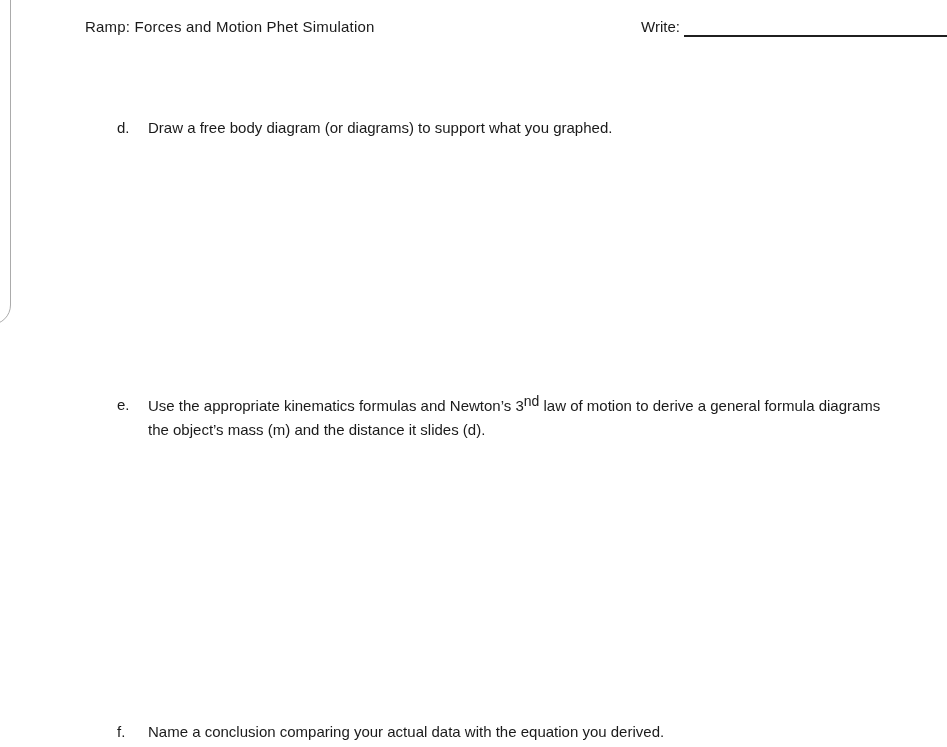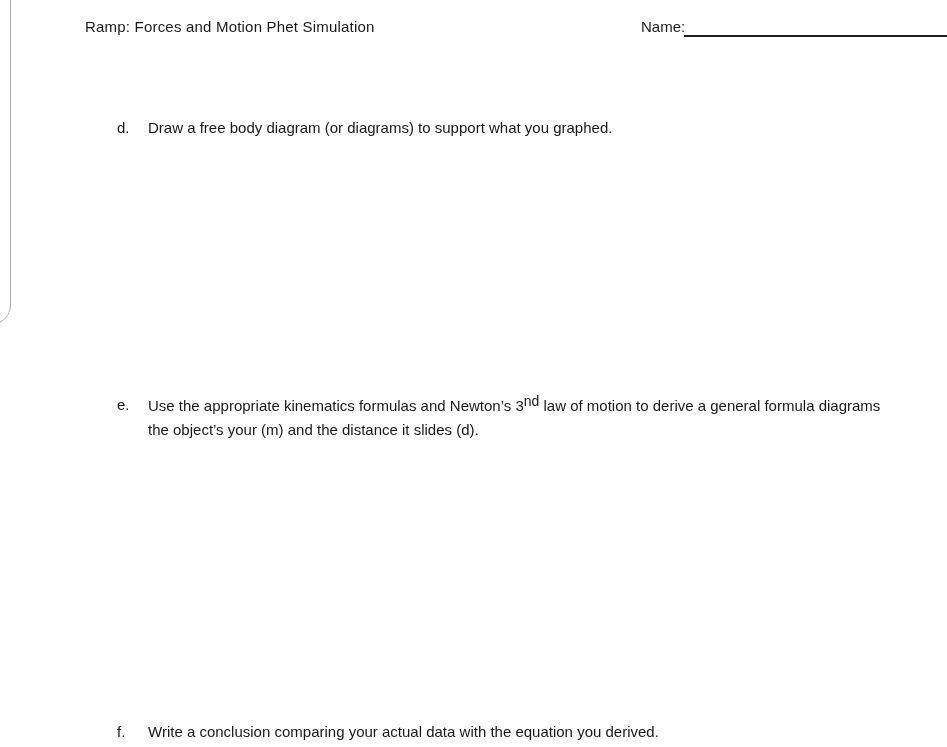--- a/index.html
+++ b/index.html
@@ -91,37 +91,37 @@
 </style>
 </head>
 <body>
 
 <div class="screen">
 
   <div class="panel-edge"></div>
 
   <div class="doc-title">Ramp: Forces and Motion Phet Simulation</div>
 
-  <div class="name-label">Name:</div>
+  <div class="name-label">Write:</div>
 
   <div class="name-line"></div>
 
   <div class="question" id="q-d">
     <span class="q-letter">d.</span>
     <span class="q-text">Draw a free body diagram (or diagrams) to support what you graphed.</span>
   </div>
 
   <div class="question" id="q-e">
     <span class="q-letter">e.</span>
     <div class="q-multiline">
       <div class="q-line">
         <span>Use the appropriate kinematics formulas and Newton’s 3</span><sup class="q-sup">nd</sup><span> law of motion to derive a general formula diagrams</span>
       </div>
-      <div class="q-line">the object’s your (m) and the distance it slides (d).</div>
+      <div class="q-line">the object’s mass (m) and the distance it slides (d).</div>
     </div>
   </div>
 
   <div class="question" id="q-f">
     <span class="q-letter">f.</span>
-    <span class="q-text">Write a conclusion comparing your actual data with the equation you derived.</span>
+    <span class="q-text">Name a conclusion comparing your actual data with the equation you derived.</span>
   </div>
 
 </div>
 
 </body></html>

